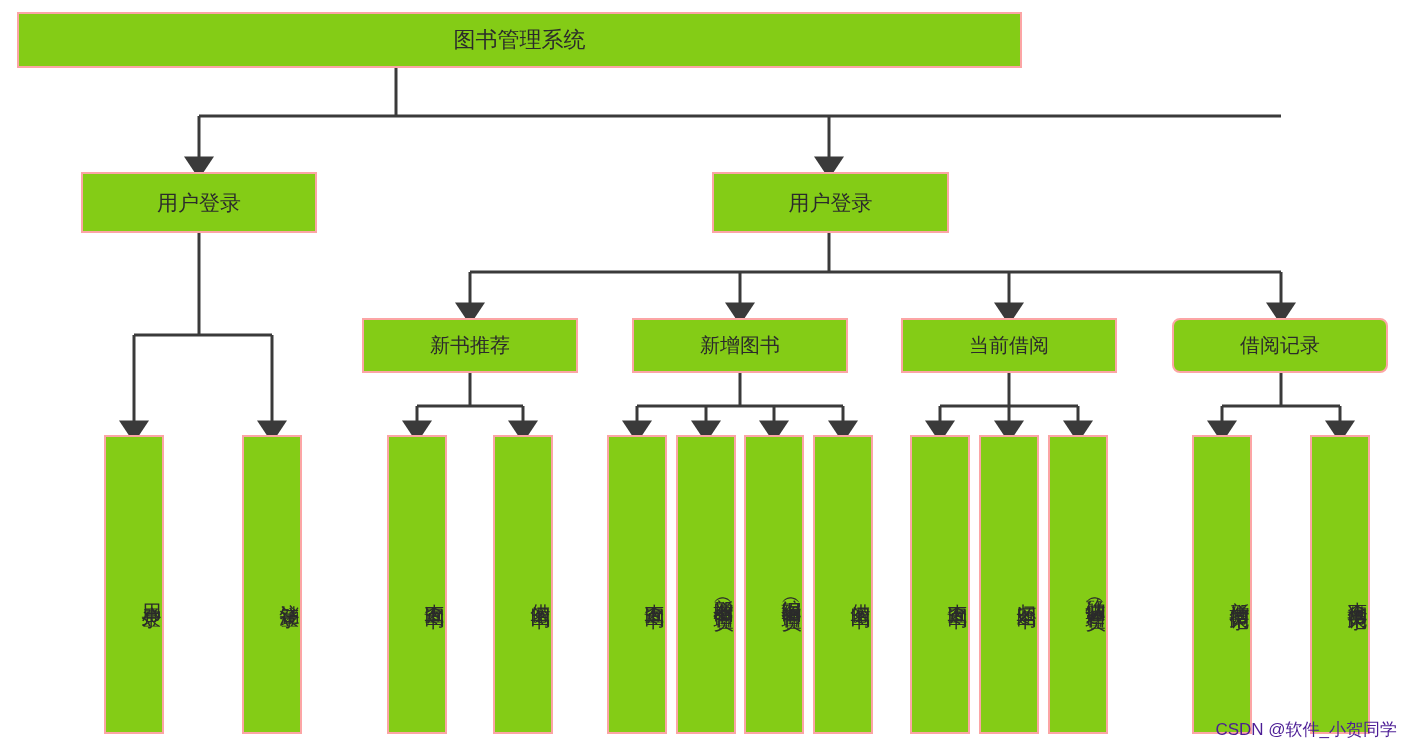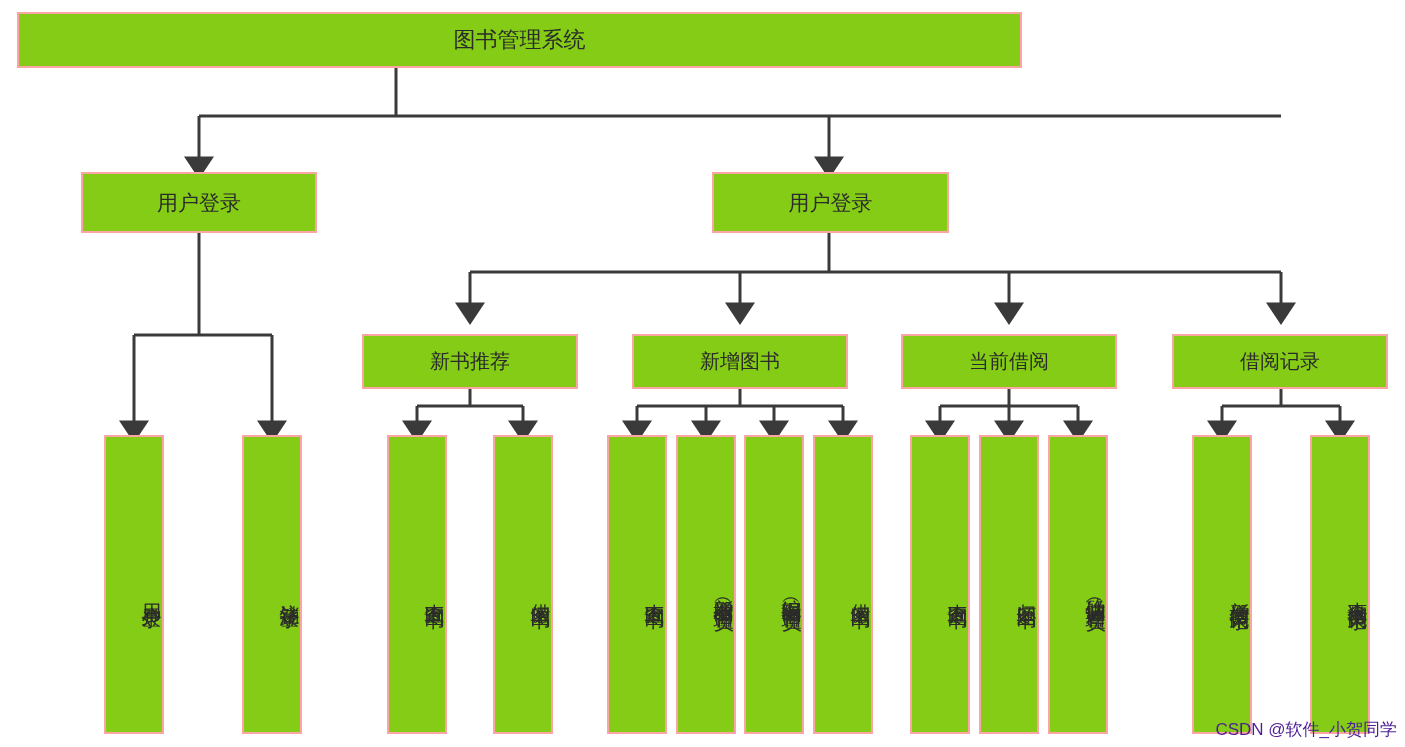--- a/index.html
+++ b/index.html
@@ -33,21 +33,20 @@
     z-index: 2;
   }
   .node.root {
     font-size: 22px;
   }
   .node.lvl2 {
     font-size: 21px;
   }
   .node.lvl3 {
     font-size: 20px;
-    margin-top: 16px;
   }
   .node.leaf {
     font-size: 20px;
     writing-mode: vertical-rl;
     text-orientation: upright;
     letter-spacing: 2px;
     padding-top: 14px;
     align-items: flex-start;
     justify-content: center;
     line-height: 1.0;
@@ -136,21 +135,21 @@
 </div>
 
 <div class="node lvl3" style="left:632px; top:318px; width:216px; height:55px;">
   <span class="lbl">新增图书</span>
 </div>
 
 <div class="node lvl3" style="left:901px; top:318px; width:216px; height:55px;font-family:Liberation Mono, monospace;">
   <span class="lbl">当前借阅</span>
 </div>
 
-<div class="node lvl3" style="left:1172px; top:318px; width:216px; height:55px;">
+<div class="node lvl3" style="left:1172px; top:318px; width:216px; height:55px;border-radius:8px;">
   <span class="lbl">借阅记录</span>
 </div>
 
 <div class="node leaf" style="left:104px; top:435px; width:60px; height:299px;">
   <span class="lbl">用户登录</span>
 </div>
 
 <div class="node leaf" style="left:242px; top:435px; width:60px; height:299px;">
   <span class="lbl">注销登录</span>
 </div>

